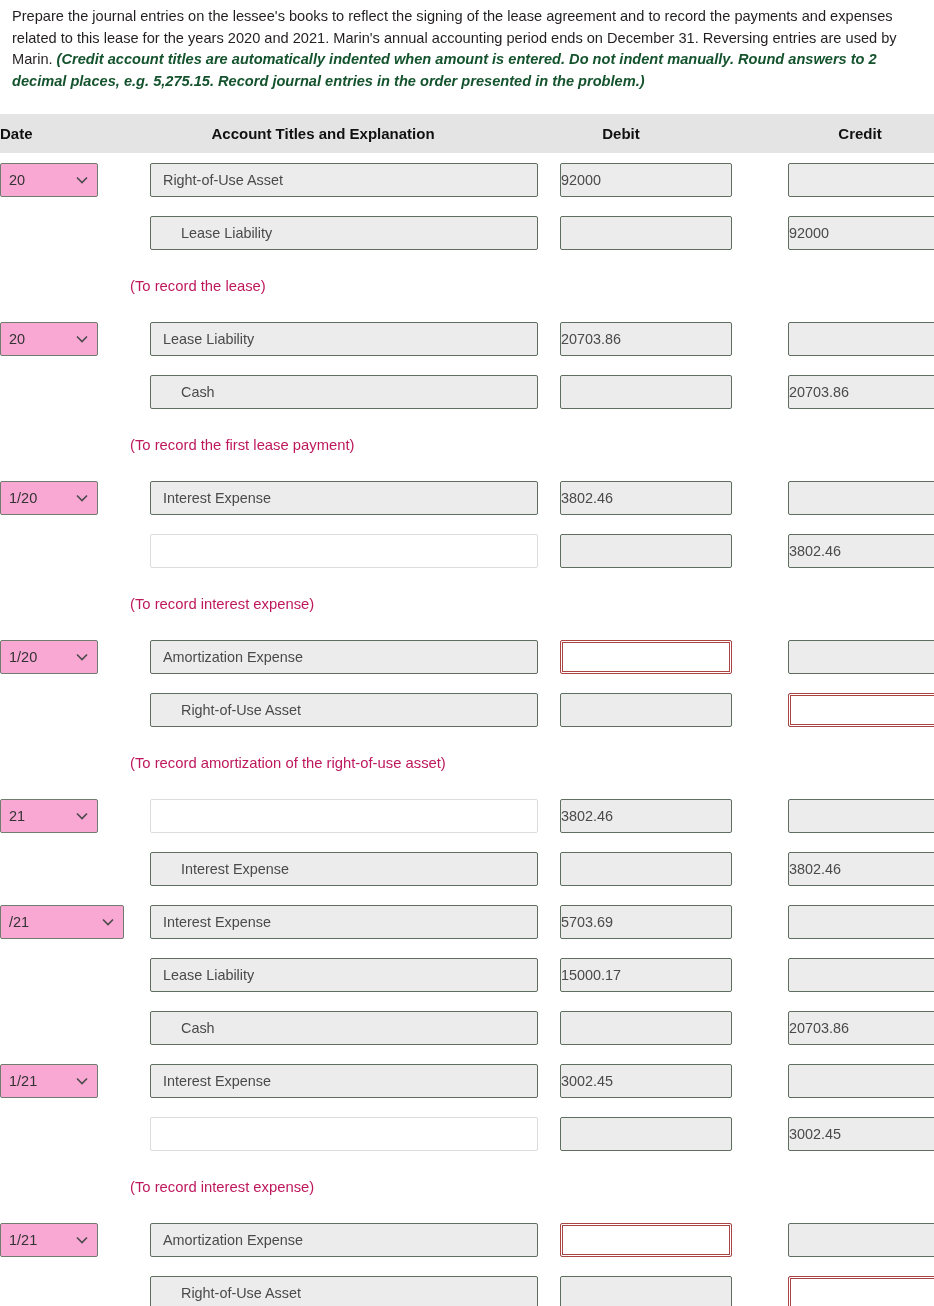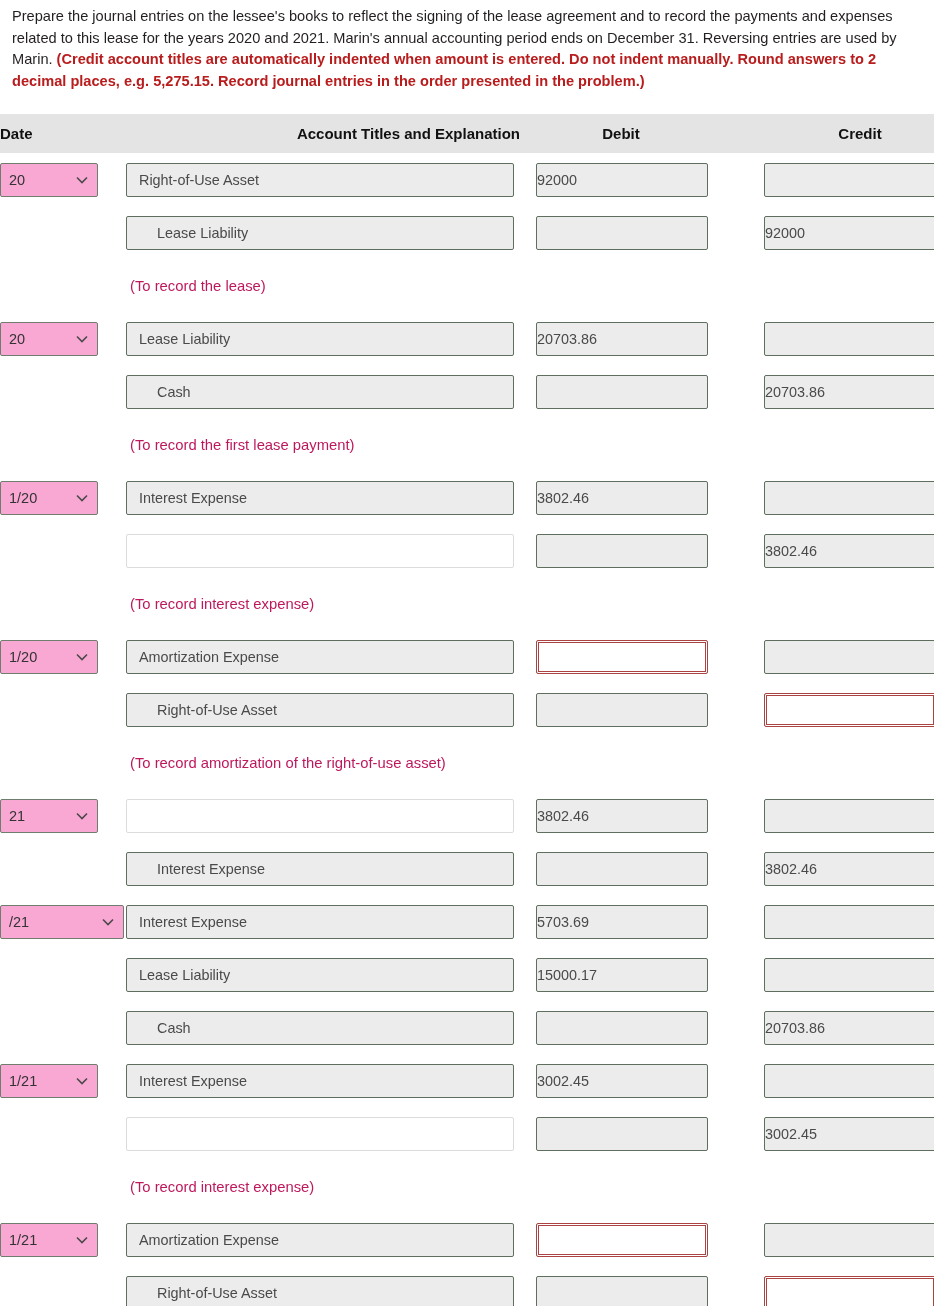--- a/index.html
+++ b/index.html
@@ -17,21 +17,22 @@
   }
 
   
   #intro {
     padding: 6px 14px 0 12px;
     font-size: 14.6px;
     line-height: 21.5px;
     color: #231f20;
   }
   #intro .hint {
-    color: #b91c1c;
+    color: #14532d;
+    font-style: italic;
     font-weight: bold;
   }
 
   
   #journal {
     position: absolute;
     top: 114px;
     left: 0;
     width: 934px;
   }
@@ -49,21 +50,21 @@
   thead th {
     background: #e4e4e4;
     font-size: 15px;
     font-weight: bold;
     color: #111111;
     height: 39px;
     padding: 0;
     vertical-align: middle;
   }
   th.h-date   { text-align: left;   padding-left: 18px; }
-  th.h-acct   { text-align: right;   padding-left: 18px; }
+  th.h-acct   { text-align: center;   padding-left: 18px; }
   th.h-debit  { text-align: center; padding-right: 26px; }
   th.h-credit { text-align: center; padding-right: 18px; }
 
   tbody td {
     padding: 0;
     vertical-align: middle;
     height: 53px;
   }
   td.d-date  { padding-left: 18px; }
   td.d-acct  { padding-left: 18px; }
@@ -99,20 +100,21 @@
   .fld {
     box-sizing: border-box;
     height: 34px;
     border-radius: 2px;
     font-size: 14.4px;
     color: #4a4a4a;
     display: flex;
     align-items: center;
     background: #ececec;
     border: 1px solid #5f6f5f;
+    margin-left: 24px;
   }
   .fld.acct   { width: 388px; padding-left: 12px; }
   .fld.acct.indent { padding-left: 30px; }
   .fld.num    { width: 172px; justify-content: flex-start; padding-right: 12px; }
 
   
   .fld.empty-acct {
     background: #ffffff;
     border: 1px solid #dcdcdc;
   }

